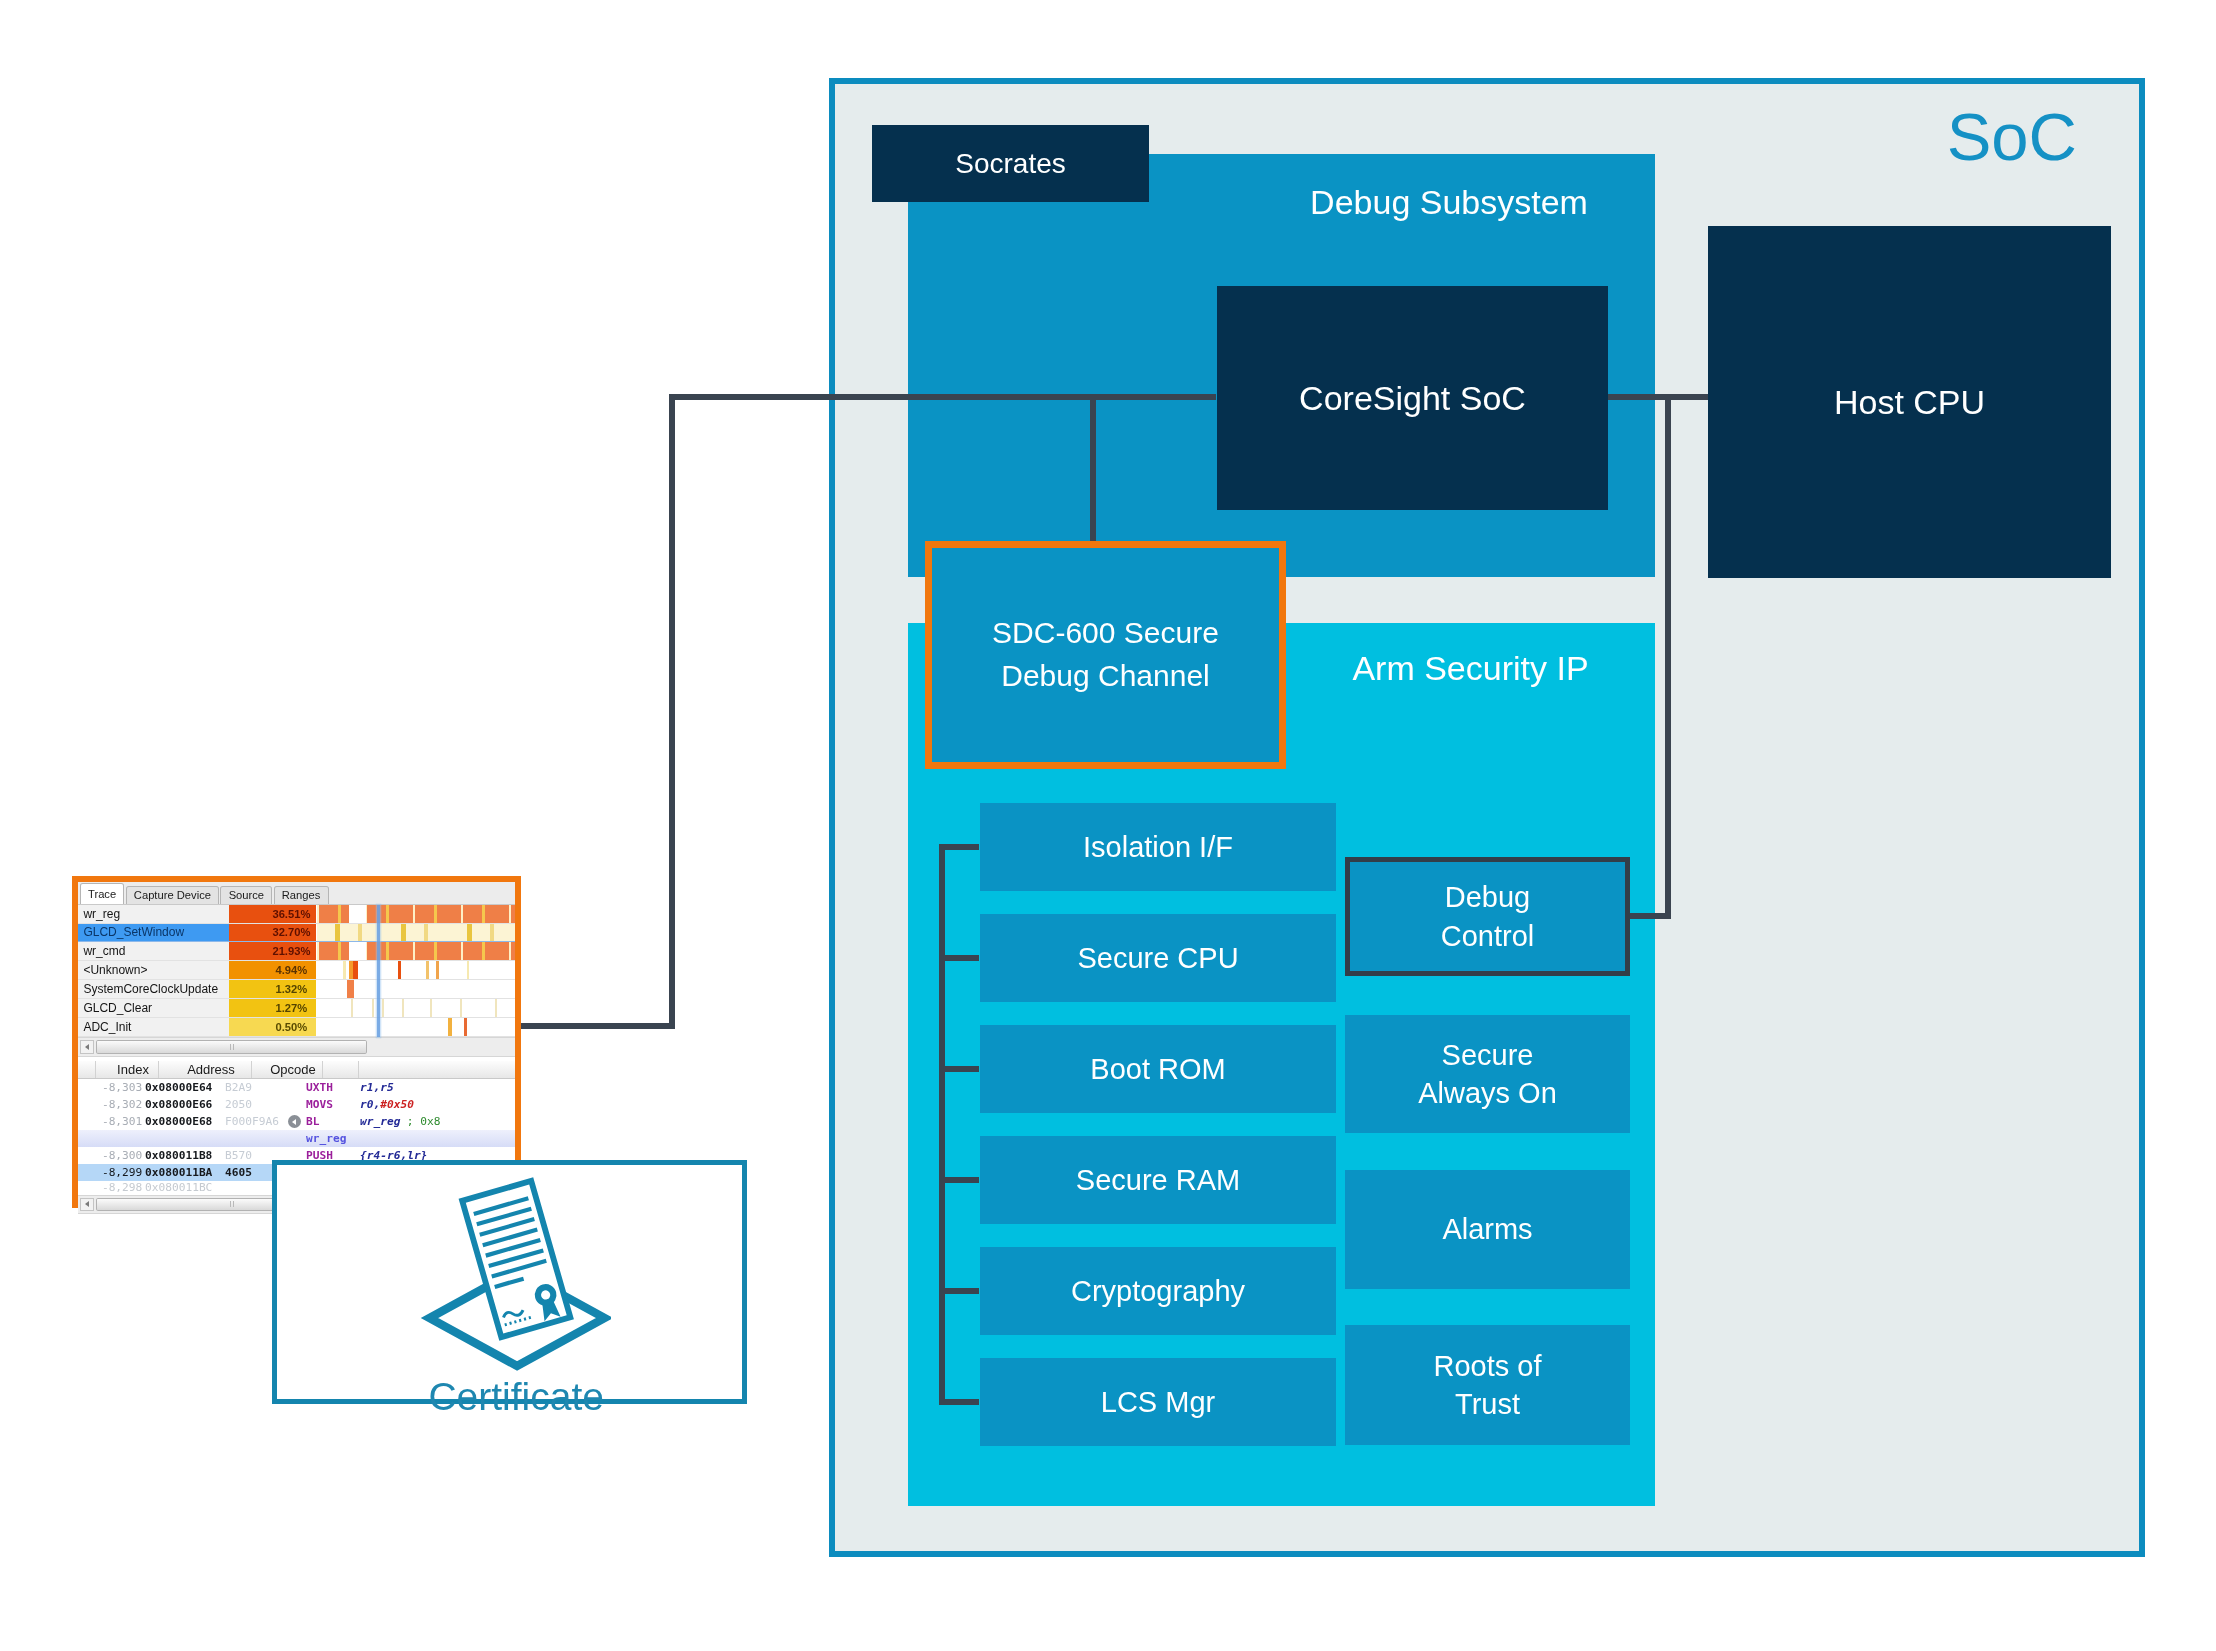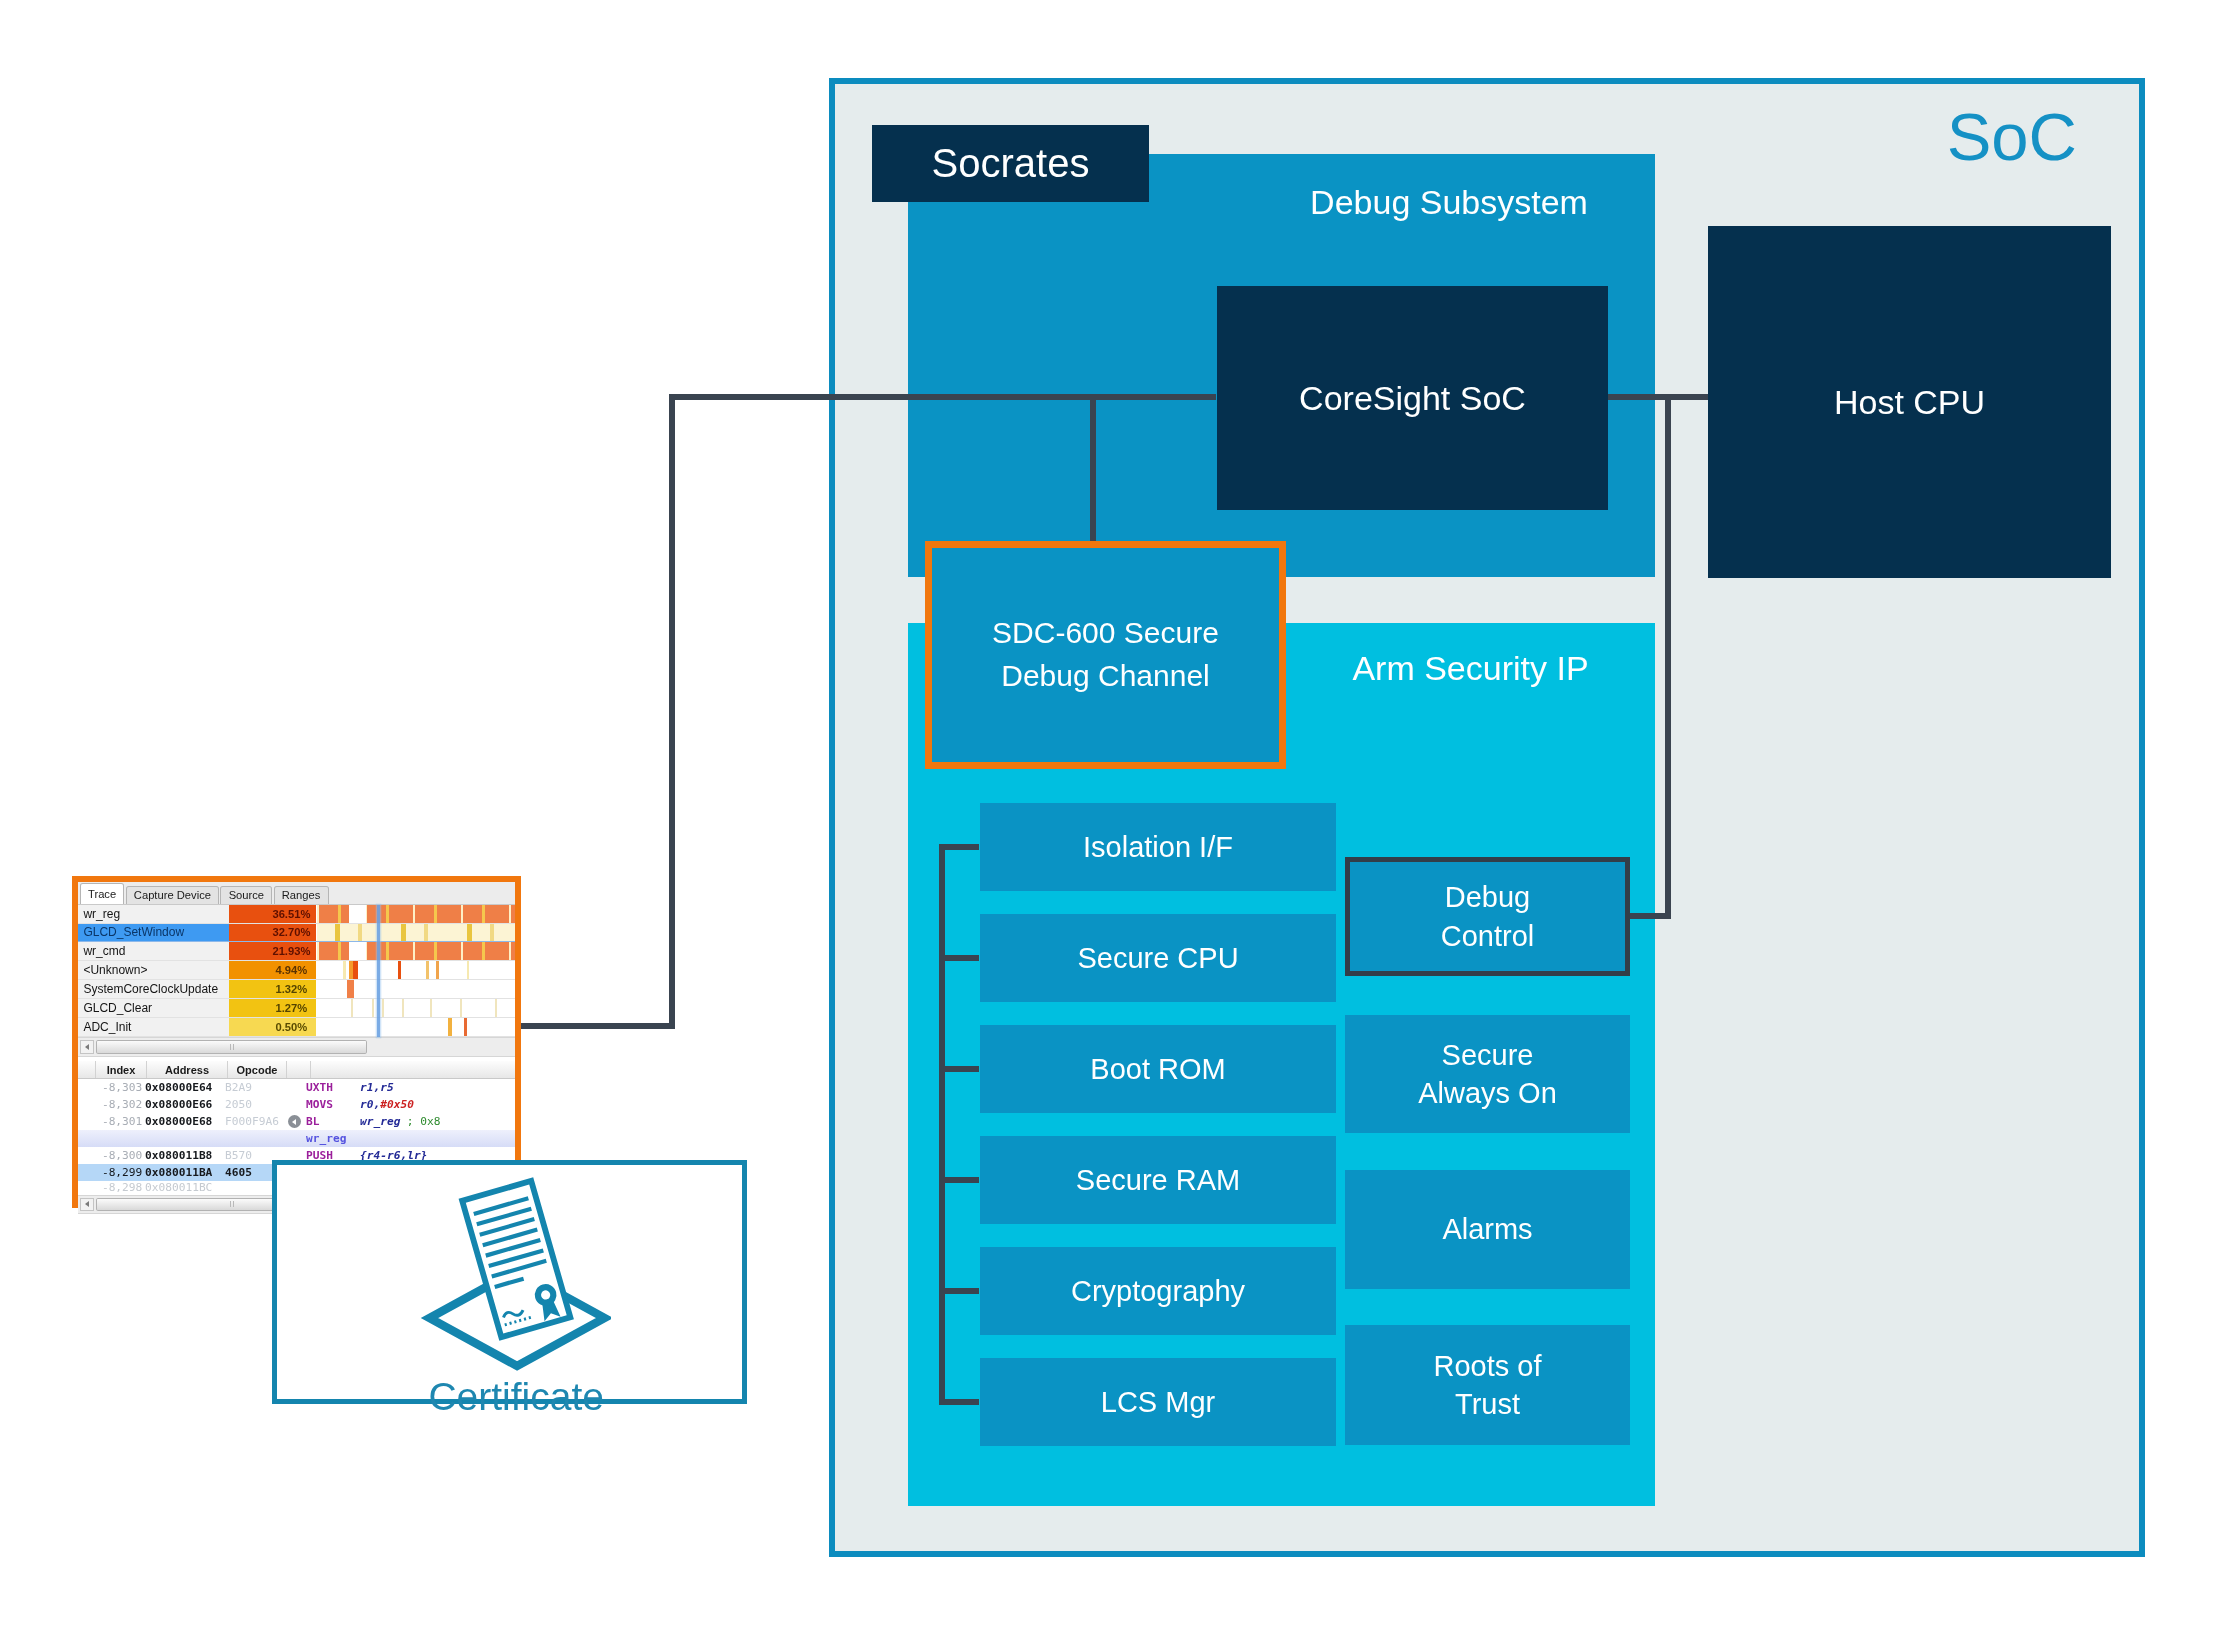--- a/index.html
+++ b/index.html
@@ -10,21 +10,21 @@
   .wtext{color:#ffffff;}
 
   
   #soc-box{left:829px;top:78px;width:1316px;height:1479px;background:#e5eced;border:6.3px solid #0c8cbf;z-index:1;}
   #soc-label{right:139px;top:98px;width:268px;height:76px;font-size:67px;color:#1591c5;
              display:flex;align-items:center;justify-content:flex-end;z-index:2;}
   #debug-subsystem{left:908px;top:154px;width:747px;height:423px;background:#0a93c4;z-index:2;}
   #ds-label{left:1243px;top:178px;width:412px;height:49px;font-size:34px;z-index:3;}
   #arm-ip{left:908px;top:623px;width:747px;height:883px;background:#00bfe0;z-index:2;}
   #arm-label{left:1286px;top:644px;width:369px;height:49px;font-size:34px;z-index:3;}
-  #socrates{left:872px;top:125px;width:277px;height:77px;background:#05304e;font-size:40px;z-index:5;}
+  #socrates{left:872px;top:125px;width:277px;height:77px;background:#05304e;font-size:28px;z-index:5;}
   #coresight{left:1217px;top:286px;width:391px;height:224px;background:#05304e;font-size:34px;z-index:5;}
   #hostcpu{left:1708px;top:226px;width:403px;height:352px;background:#05304e;font-size:34px;z-index:5;}
   #sdc600{left:925px;top:541px;width:361px;height:228px;background:#0a93c4;border:7.2px solid #f1770e;
           font-size:30px;line-height:1.42;z-index:5;flex-direction:column;}
   .lblk{left:980px;width:356px;height:88px;background:#0a93c4;font-size:29px;z-index:4;}
   .rblk{left:1345px;width:285px;background:#0a93c4;font-size:29px;line-height:1.32;z-index:4;flex-direction:column;}
   #blk-debugcontrol{top:857px;height:119px;border:5.4px solid #333d48;}
   #blk-sao{top:1015px;height:118px;}
   #blk-alarms{top:1170px;height:119px;}
   #blk-roots{top:1325px;height:120px;}
@@ -97,21 +97,21 @@
           justify-content:center;flex:none;}
   .sb-arrow-l{width:0;height:0;border-top:3.1px solid transparent;border-bottom:3.1px solid transparent;
               border-right:4px solid #7a7a7a;}
   .sb-thumb{width:62%;height:11.6px;margin-left:2.2px;background:linear-gradient(#fbfbfb,#d9d9d9);
             border:0.9px solid #b2b2b2;border-radius:1.8px;
             background-image:repeating-linear-gradient(90deg, rgba(0,0,0,0) 0 2.7px, #b9b9b9 2.7px 3.6px),
                              linear-gradient(#fbfbfb,#d9d9d9);
             background-size:9.8px 6.3px,100% 100%;background-position:center center,0 0;background-repeat:no-repeat;}
   .t-gap{height:4.5px;background:#ffffff;flex:none;}
   .t-dhead{height:17px;display:flex;background:linear-gradient(#fdfdfd,#e7e7e7);border-bottom:0.9px solid #c9c9c9;
-           font-size:11px;font-weight:bold;color:#1a1a1a;flex:none;}
+           font-size:13px;font-weight:normal;color:#1a1a1a;flex:none;gap:12px;}
   .t-dhead > div{display:flex;align-items:center;justify-content:center;border-right:0.9px solid #d2d2d2;}
   .dc-g{width:17px;flex:none;}
   .dc-idx{width:50px;flex:none;}
   .dc-addr{width:80px;flex:none;}
   .dc-op{width:58px;flex:none;}
   .dc-ar{width:23px;flex:none;}
   .dc-ins{flex:1;}
   .d-row{display:flex;height:17px;align-items:center;font-family:"DejaVu Sans Mono",monospace;font-size:11.2px;
          white-space:nowrap;overflow:hidden;}
   .d-row .dc-idx{text-align:right;color:#a8adb5;padding-right:2.7px;box-sizing:border-box;}

